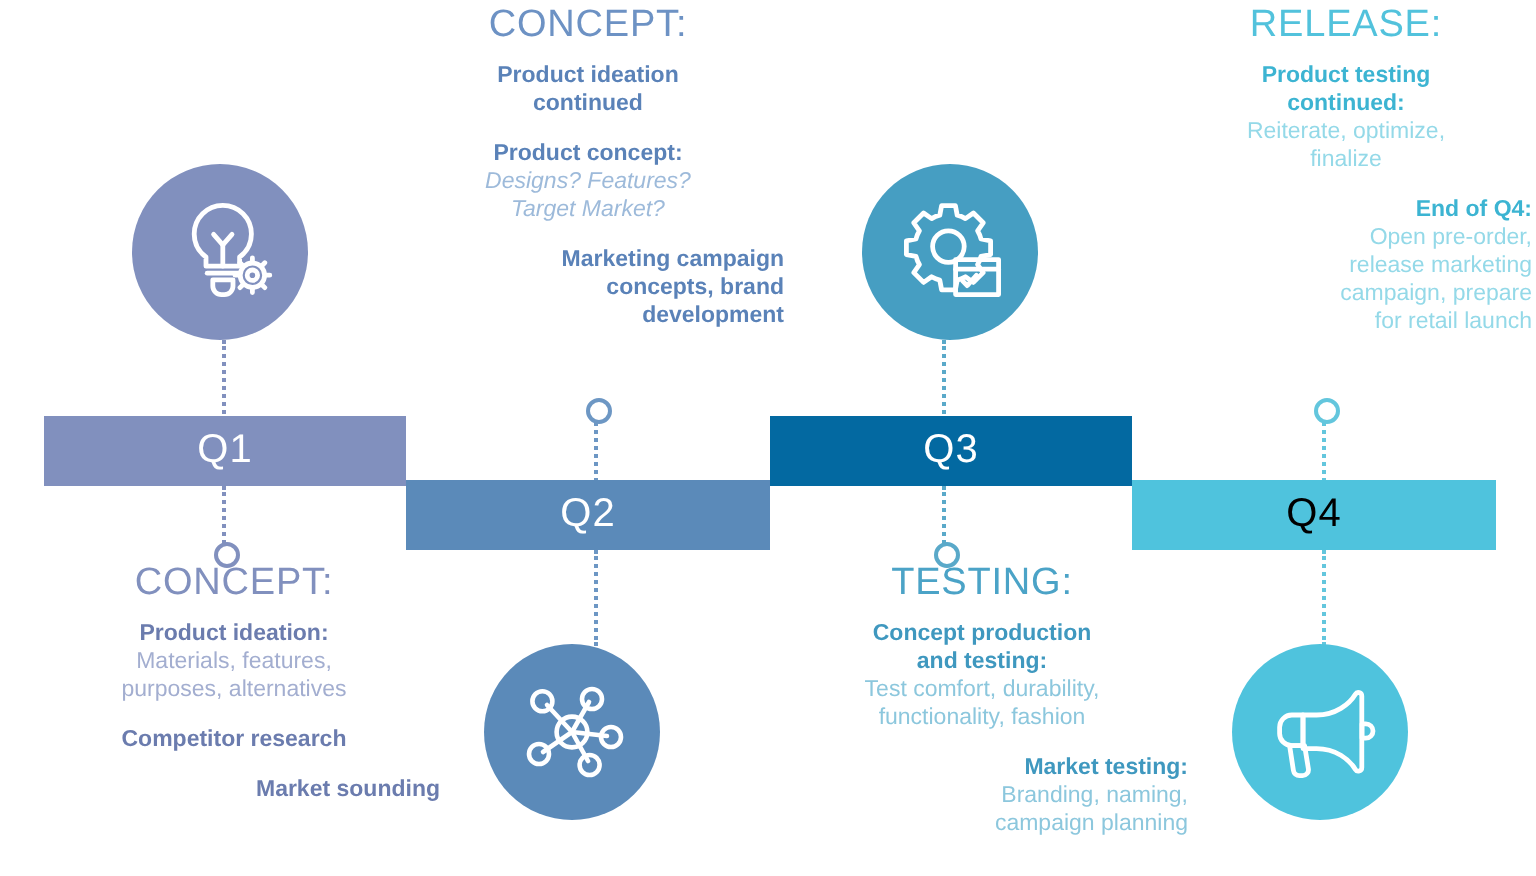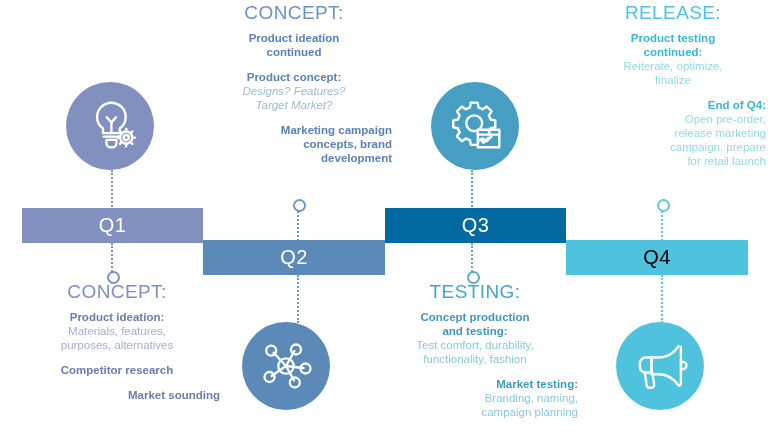--- a/index.html
+++ b/index.html
@@ -95,21 +95,21 @@
   .col3 .para .sub{color:#8cc7dd;}
 
   .col4 h2{color:#52c2dc;}
   .col4 .para b{color:#3cb4d2;}
   .col4 .para .sub{color:#94d9e8;}
 
   
   .blk-concept{left:196px; top:2px;  width:196px;}
   .blk-release{left:580px; top:2px;  width:186px;}
   .blk-ideation{left:14px; top:281px;width:206px;}
-  .blk-testing{left:372px; top:281px;width:206px;}
+  .blk-testing{left:388px; top:281px;width:206px;}
 </style>
 </head>
 <body style="background: rgb(255, 255, 255);">
 
 <div id="canvas">
 
   <div class="dotline c1" style="left:111px; top:170px; height:40px;"></div>
   <div class="dotline c1" style="left:111px; top:243px; height:32px;"></div>
   <div class="pin c1" style="left:107px; top:271px;"></div>
 

